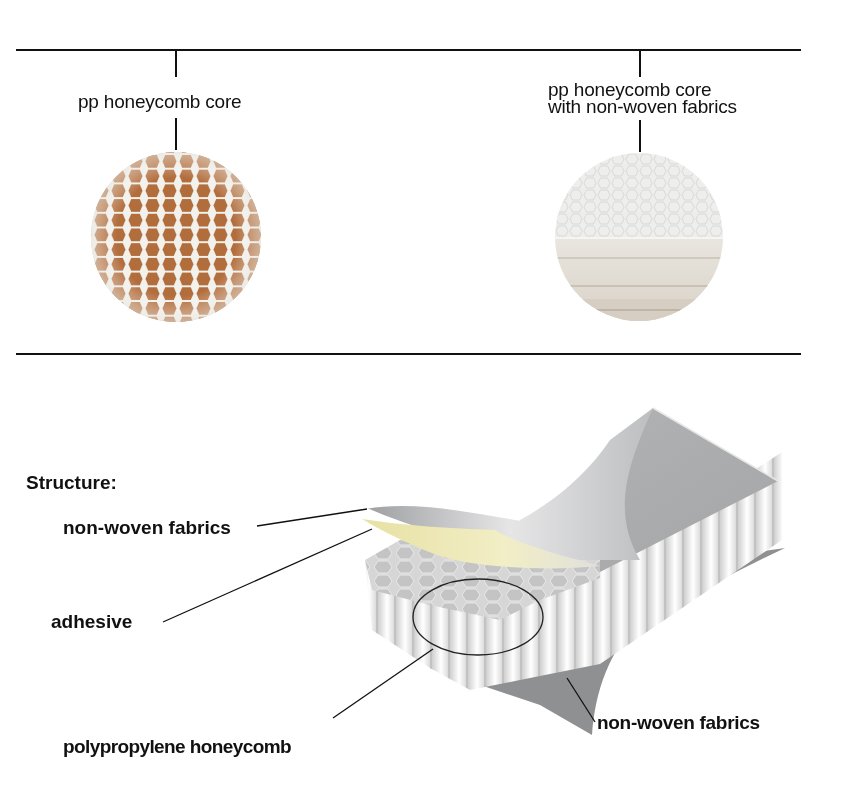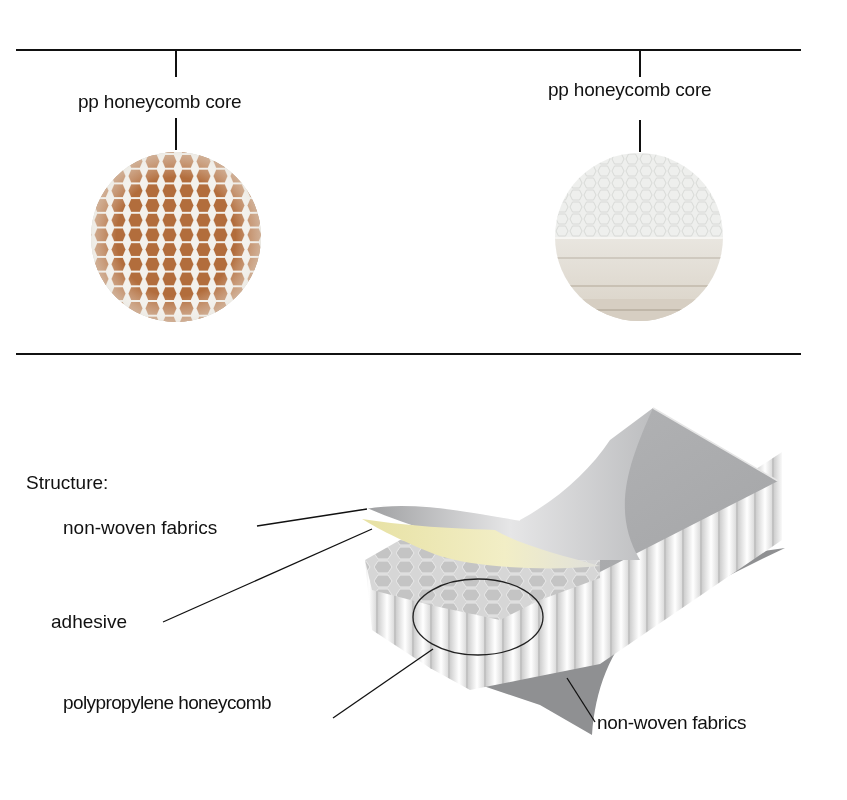--- a/index.html
+++ b/index.html
@@ -3,35 +3,36 @@
 <meta charset="utf-8">
 <style>
   html, body { margin: 0; padding: 0; background: #ffffff; }
   body { width: 847px; height: 800px; position: relative; overflow: hidden;
          font-family: "Liberation Sans", "DejaVu Sans", sans-serif; color: #111; }
   .hline { position: absolute; height: 2px; background: #111; }
   .vtick { position: absolute; width: 1.5px; background: #111; }
   .label { position: absolute; font-size: 19px; line-height: 18px; color: #111; white-space: nowrap; letter-spacing: -0.2px; }
   .label.two { line-height: 17px; }
   .circle { position: absolute; border-radius: 50%; overflow: hidden; }
-  .struct-label { position: absolute; font-size: 19px; color: #111; white-space: nowrap; }
+  .struct-label { position: absolute; font-size: 19px; color: #111; white-space: nowrap; font-weight: bold; }
   svg { position: absolute; left: 0; top: 0; }
 </style>
 </head>
 <body>
 
 <div class="hline" style="left:16px; top:49px; width:785px;"></div>
 
 <div class="vtick" style="left:175px; top:50px; height:27px;"></div>
 <div class="label" style="left:78px; top:93px;">pp honeycomb core</div>
 <div class="vtick" style="left:175px; top:118px; height:32px;"></div>
 
 <div class="vtick" style="left:639px; top:50px; height:27px;"></div>
 <div class="label two" style="left:548px; top:81px;">
   <div>pp honeycomb core</div>
+  <div>with non-woven fabrics</div>
 </div>
 <div class="vtick" style="left:639px; top:120px; height:32px;"></div>
 
 <div class="circle" style="left:91px; top:152px; width:170px; height:170px; background:#c9c6bf;">
   <svg width="170" height="170" viewBox="0 0 170 170">
     <defs>
       <pattern id="hex" width="17" height="14.7" patternUnits="userSpaceOnUse" patternTransform="translate(2 2)">
         <rect width="17" height="14.7" fill="#f3f1ec"></rect>
         <polygon points="4.2,1 12.8,1 15.5,7.35 12.8,13.7 4.2,13.7 1.5,7.35" fill="#b26d3c"></polygon>
       </pattern>
@@ -68,21 +69,21 @@
     <rect y="146" width="168" height="22" fill="#d6cec2"></rect>
     <rect y="156" width="168" height="2" fill="#bfb6a8"></rect>
   </svg>
 </div>
 
 <div class="hline" style="left:16px; top:353px; width:785px;"></div>
 
 <div class="struct-label" style="left:26px; top:472px;">Structure:</div>
 <div class="struct-label" style="left:63px; top:517px;">non-woven fabrics</div>
 <div class="struct-label" style="left:51px; top:611px;">adhesive</div>
-<div class="struct-label" style="left:63px; top:692px; letter-spacing:-0.6px;">polypropylene honeycomb</div>
+<div class="struct-label" style="left:63px; top:736px; letter-spacing:-0.6px;">polypropylene honeycomb</div>
 <div class="struct-label" style="left:597px; top:712px; letter-spacing:-0.3px;">non-woven fabrics</div>
 
 <svg width="847" height="800" viewBox="0 0 847 800">
   <defs>
     <linearGradient id="topFace" x1="0" y1="0" x2="1" y2="1">
       <stop offset="0" stop-color="#b3b4b6"></stop>
       <stop offset="1" stop-color="#a4a5a7"></stop>
     </linearGradient>
     <linearGradient id="curl" x1="0" y1="0" x2="1" y2="0">
       <stop offset="0" stop-color="#9e9fa1"></stop>

